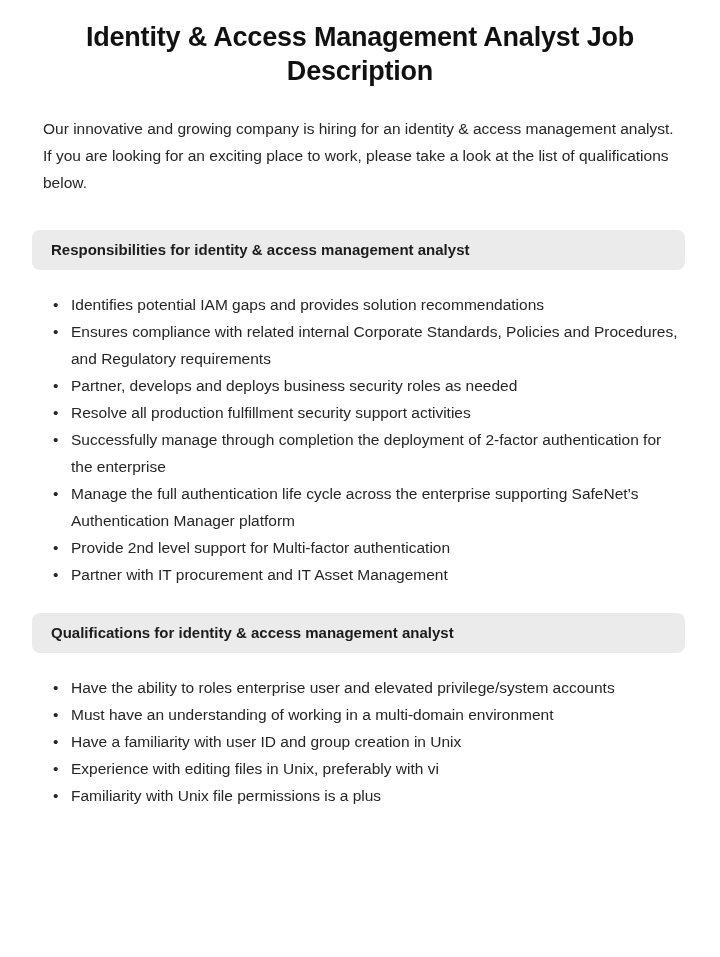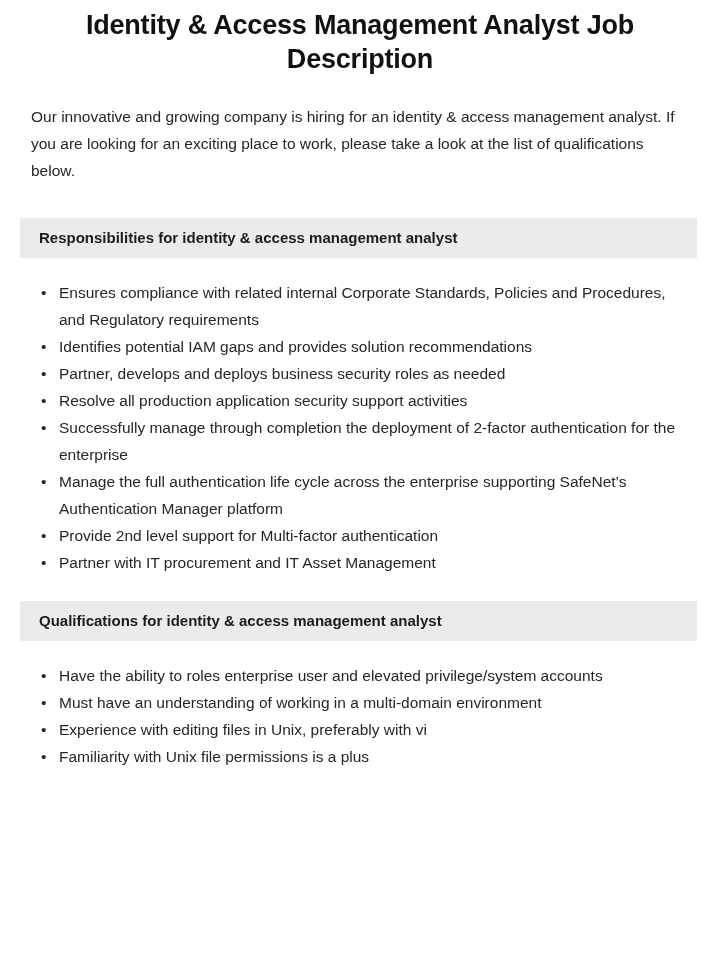--- a/index.html
+++ b/index.html
@@ -13,21 +13,21 @@
     background: #ffffff;
     font-family: "Liberation Sans", sans-serif;
     color: #1a1a1a;
     overflow: hidden;
   }
 
   .page {
     width: 720px;
     height: 957px;
     box-sizing: border-box;
-    padding: 0;
+    padding: 12px;
     position: relative;
   }
 
   
   .doc-title {
     font-size: 27px;
     font-weight: bold;
     line-height: 34px;
     text-align: center;
     color: #111111;
@@ -49,20 +49,21 @@
   }
 
   
   .section-bar {
     background: #ebebeb;
     height: 40px;
     margin: 0 23px 0 20px;
     display: flex;
     align-items: center;
     box-sizing: border-box;
+    border-radius: 8px;
   }
   .section-bar-title {
     font-size: 15px;
     font-weight: bold;
     color: #1c1c1c;
     padding-left: 19px;
     line-height: 18px;
   }
 
   
@@ -105,38 +106,39 @@
 
   <div class="spacer-after-intro"></div>
 
   <div class="section-bar">
     <span class="section-bar-title">Responsibilities for identity &amp; access management analyst</span>
   </div>
 
   <div class="spacer-after-bar"></div>
 
   <ul class="bullet-list">
+    <li class="bullet-item">Identifies potential IAM gaps and provides solution recommendations</li>
     <li class="bullet-item">Ensures compliance with related internal Corporate Standards, Policies and Procedures, and Regulatory requirements</li>
-    <li class="bullet-item">Identifies potential IAM gaps and provides solution recommendations</li>
     <li class="bullet-item">Partner, develops and deploys business security roles as needed</li>
-    <li class="bullet-item">Resolve all production application security support activities</li>
+    <li class="bullet-item">Resolve all production fulfillment security support activities</li>
     <li class="bullet-item">Successfully manage through completion the deployment of 2-factor authentication for the enterprise</li>
     <li class="bullet-item">Manage the full authentication life cycle across the enterprise supporting SafeNet’s Authentication Manager platform</li>
     <li class="bullet-item">Provide 2nd level support for Multi-factor authentication</li>
     <li class="bullet-item">Partner with IT procurement and IT Asset Management</li>
   </ul>
 
   <div class="spacer-before-bar2"></div>
 
   <div class="section-bar">
     <span class="section-bar-title">Qualifications for identity &amp; access management analyst</span>
   </div>
 
   <div class="spacer-after-bar"></div>
 
   <ul class="bullet-list">
     <li class="bullet-item">Have the ability to roles enterprise user and elevated privilege/system accounts</li>
     <li class="bullet-item">Must have an understanding of working in a multi-domain environment</li>
+    <li class="bullet-item">Have a familiarity with user ID and group creation in Unix</li>
     <li class="bullet-item">Experience with editing files in Unix, preferably with vi</li>
     <li class="bullet-item">Familiarity with Unix file permissions is a plus</li>
   </ul>
 
 </div>
 
 </body></html>

